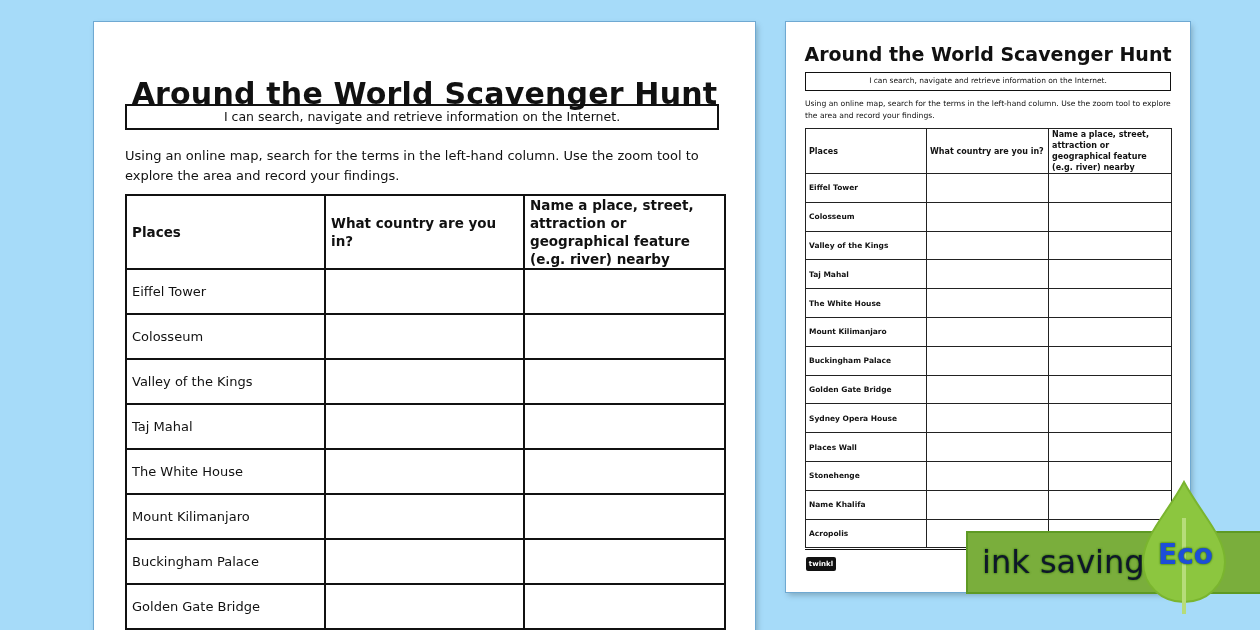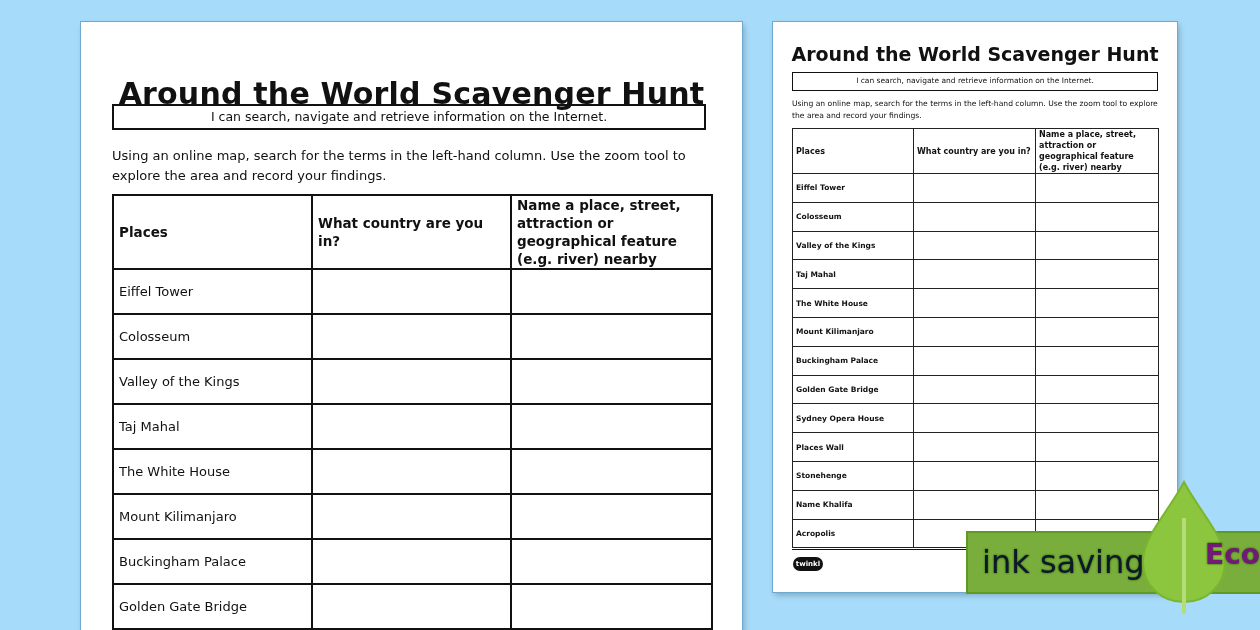--- a/index.html
+++ b/index.html
@@ -5,20 +5,21 @@
   html, body { margin:0; padding:0; }
   body {
     width:1260px; height:630px; overflow:hidden; position:relative;
     background:#a6dbf9;
     font-family:"DejaVu Sans", sans-serif;
     color:#111;
   }
   .sheet {
     position:absolute; background:#fff;
     box-shadow: 0 0 0 1px #6fa9d2, 2px 3px 6px rgba(0,0,0,0.25);
+    margin-left: 13px;
   }
   
   #sheet-left { left:81px; top:22px; width:661px; height:640px; }
   #sheet-left .title {
     position:absolute; left:0; right:0; top:54px; text-align:center;
     font-family:"DejaVu Sans", sans-serif; font-weight:bold; font-size:30px; letter-spacing:0.2px;
   }
   #sheet-left .objective {
     position:absolute; left:31px; top:82px; width:594px; height:26px;
     border:2px solid #111; box-sizing:border-box;
@@ -62,40 +63,39 @@
     border:1px solid #222; text-align:left; padding:0 3px; vertical-align:middle;
   }
   #sheet-right th { height:38px; font-size:8px; font-weight:bold; line-height:11px; }
   #sheet-right td { height:27.8px; font-size:7.5px; font-weight:bold; }
   #sheet-right col.c1 { width:121px; } #sheet-right col.c2 { width:122px; } #sheet-right col.c3 { width:123px; }
   #sheet-right .footer-line {
     position:absolute; left:19px; top:527px; width:366px; height:0; border-top:1.5px solid #111;
   }
   #sheet-right .logo {
     position:absolute; left:20px; top:535px; width:30px; height:14px;
-    background:#111; border-radius:7px; color:#fff; font-size:7px; font-weight:bold;
+    background:#111; border-radius:2px; color:#fff; font-size:7px; font-weight:bold;
     text-align:center; line-height:14px;
   }
 
   
   .eco-banner {
     position:absolute; left:966px; top:531px; width:294px; height:63px;
     background:#7aae3c; border-top:2px solid #5e9a24; border-left:2px solid #5e9a24; border-bottom:2px solid #5e9a24;
     box-sizing:border-box;
   }
   .eco-text {
     position:absolute; left:982px; top:540px; font-size:32px; color:#0f172a;
     font-family:"DejaVu Sans", sans-serif; line-height:44px;
     text-shadow: 0 0 2px #3e7a12, 0 0 2px #3e7a12;
   }
   .leaf { position:absolute; left:1141px; top:480px; width:86px; height:136px; }
   .eco-label {
-    position:absolute; left:1158px; top:538px; font-size:28px; font-weight:bold; color:#701a75;
+    position:absolute; left:1158px; top:538px; font-size:28px; font-weight:bold; color:#1d4ed8;
     text-shadow: 0 0 2px #3e7a12, 0 0 2px #3e7a12;
-    margin-left: 47px;
   }
 </style>
 </head>
 <body>
 
 <div class="sheet" id="sheet-left">
   <div class="title">Around the World Scavenger Hunt</div>
   <div class="objective">I can search, navigate and retrieve information on the Internet.</div>
   <div class="instructions">Using an online map, search for the terms in the left-hand column. Use the zoom tool to explore the area and record your findings.</div>
   <table>

